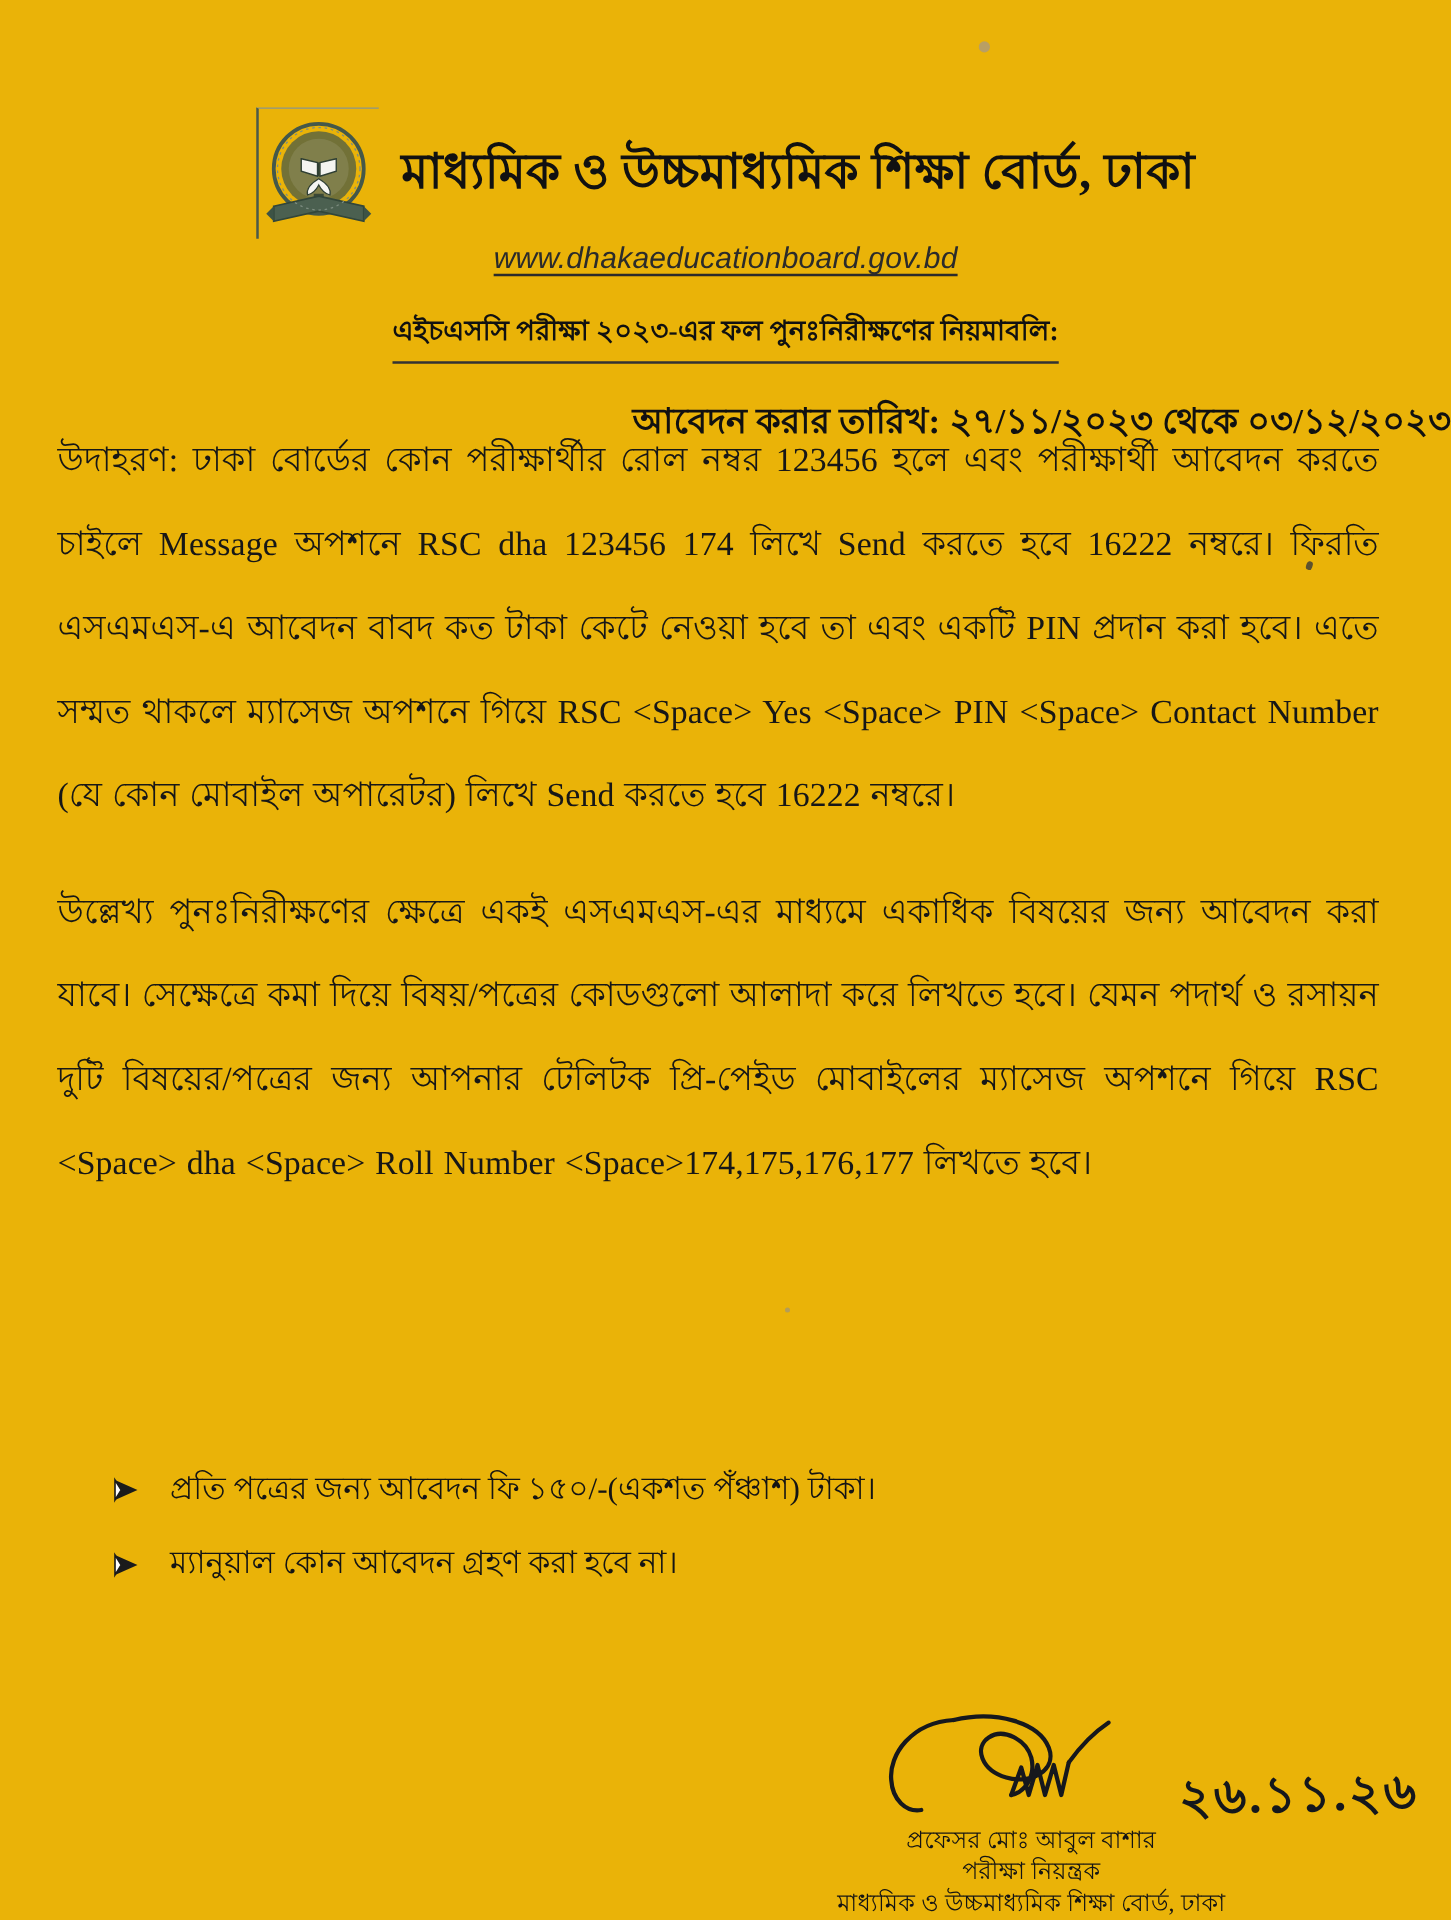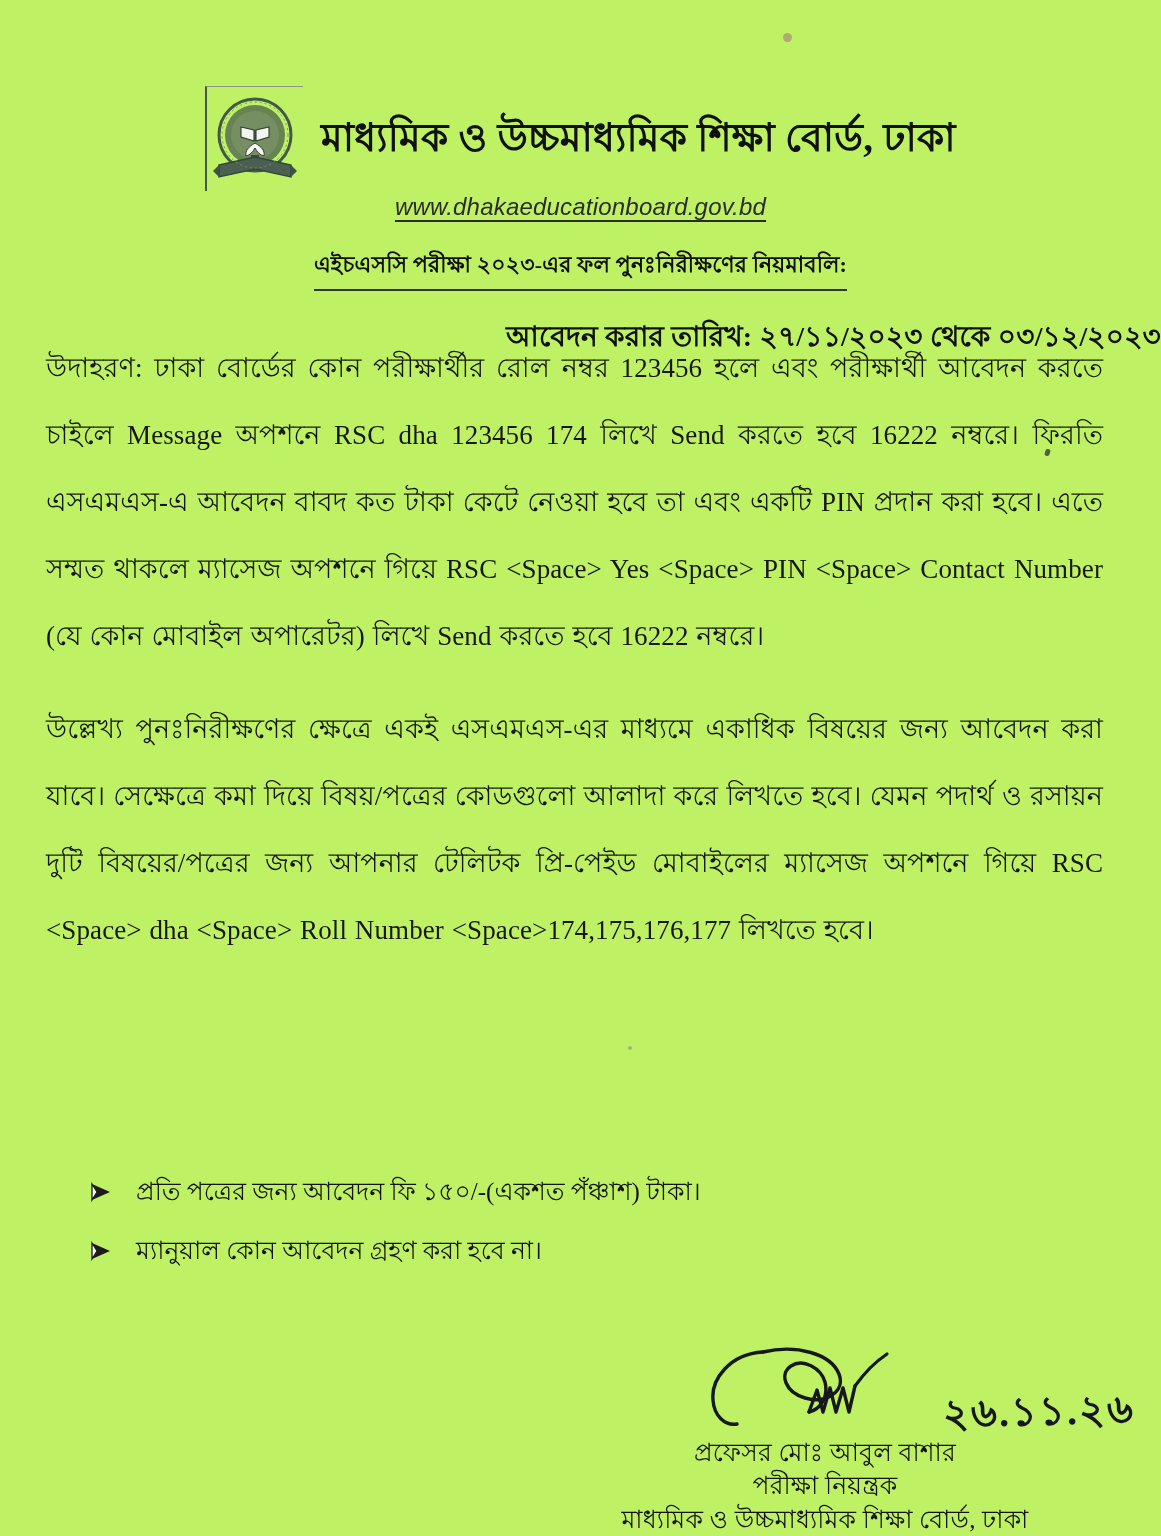--- a/index.html
+++ b/index.html
@@ -14,21 +14,21 @@
     position: relative;
     overflow: hidden;
     font-family: "Liberation Serif", "DejaVu Serif", serif;
     color: #1a1a1a;
     -webkit-font-smoothing: antialiased;
   }
 
   .page {
     position: absolute;
     inset: 0;
-    background: #bef264;
+    background: #eab308;
   }
 
   
   .speck {
     position: absolute;
     border-radius: 50%;
     pointer-events: none;
   }
   .speck-top {
     left: 783px; top: 33px;
@@ -145,21 +145,21 @@
   }
   .bullet-row {
     display: flex;
     align-items: flex-start;
     gap: 22px;
     margin-bottom: 28px;
     font-size: 25px;
     line-height: 1.25;
     color: #141414;
   }
-  .bullet-row:last-child { margin-bottom: 0; }
+  .bullet-row:last-child { margin-bottom: 0; align-items: center; }
   .bullet-arrow {
     flex: 0 0 auto;
     width: 26px;
     height: 26px;
     margin-top: 3px;
   }
   .bullet-text { flex: 1 1 auto; }
 
   
   .sig-area {
@@ -187,21 +187,21 @@
     font-size: 40px;
     font-weight: 700;
     color: #15171c;
     letter-spacing: 2px;
     transform: rotate(-1.5deg);
     white-space: nowrap;
   }
   .sig-name,
   .sig-role,
   .sig-org {
-    font-size: 25px;
+    font-size: 19px;
     font-weight: 400;
     color: #141414;
     line-height: 1.34;
     letter-spacing: .2px;
   }
   .sig-org { white-space: nowrap; }
 </style>
 </head>
 <body>
 

